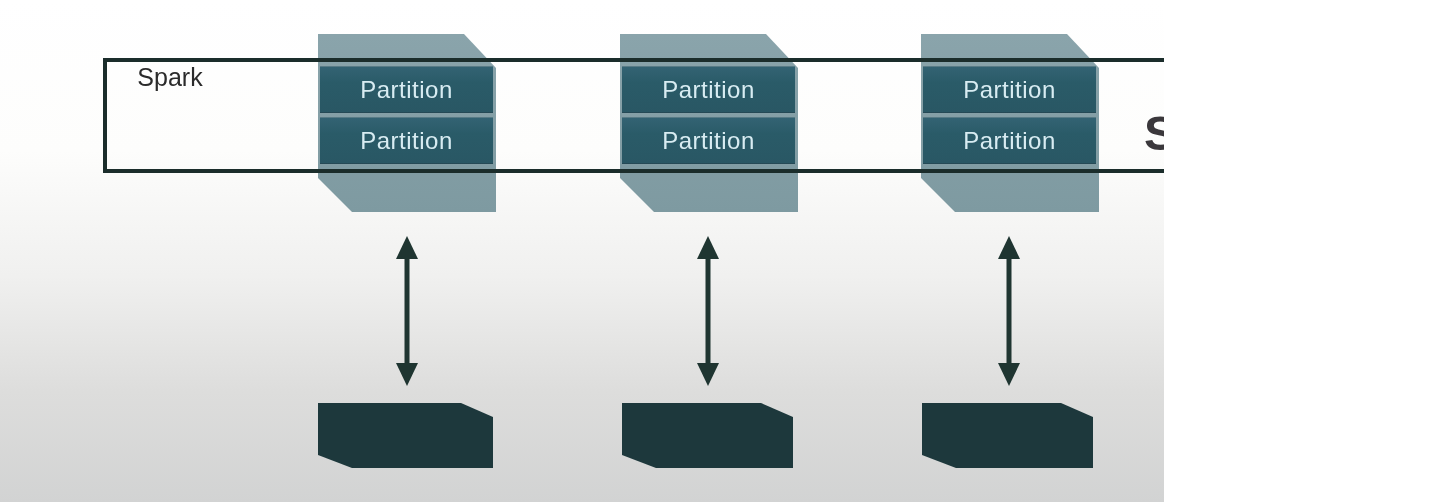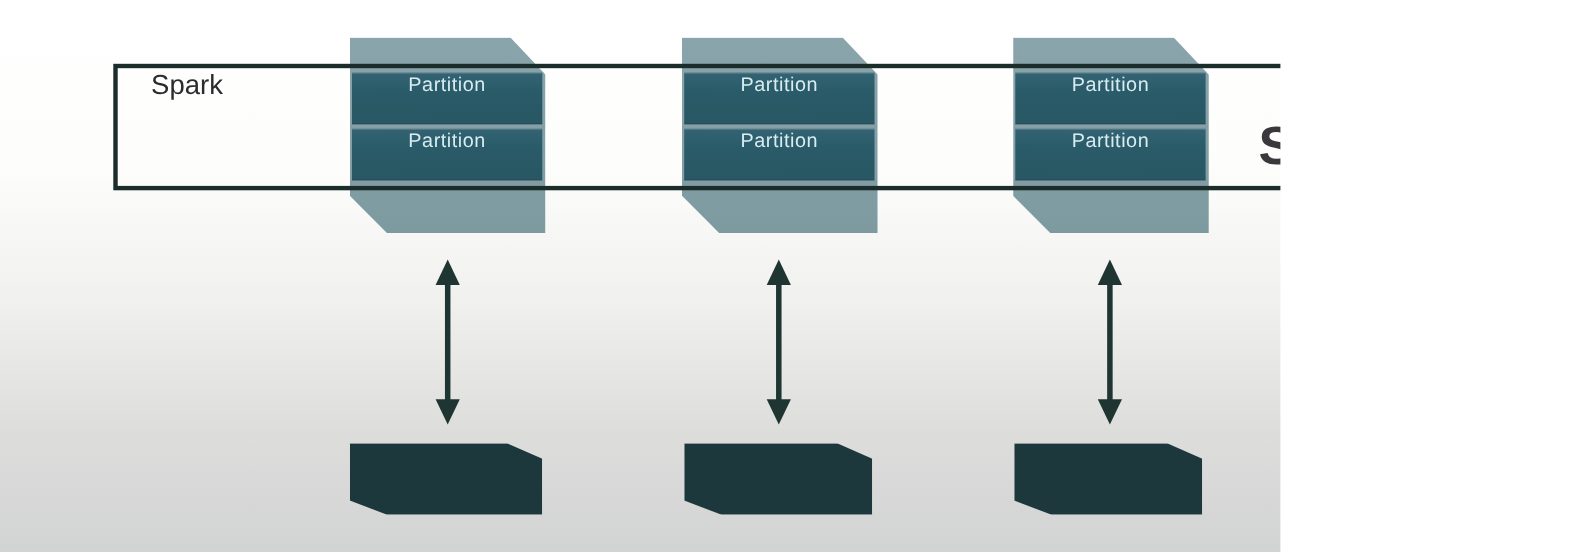--- a/index.html
+++ b/index.html
@@ -48,23 +48,23 @@
   .pgroup.g1 { left: 318px; }
   .pgroup.g2 { left: 620px; }
   .pgroup.g3 { left: 921px; }
 
   .prow {
     position: absolute;
     left: 2px; width: 173px; height: 47px;
     background: linear-gradient(180deg, #336373 0%, #2a5b68 35%, #295764 100%);
     border-top: 1px solid rgba(255,255,255,0.22);
     border-bottom: 1px solid rgba(0,0,0,0.25);
-    display: flex; align-items: flex-start; justify-content: center;
+    display: flex; align-items: center; justify-content: center;
     color: #d8ecf2;
-    font-size: 18px;
+    font-size: 24px;
     letter-spacing: 0.5px;
   }
   .prow.r1 { top: 32px; }
   .prow.r2 { top: 83px; }
 
   
   .spark-logo {
     position: absolute;
     left: 1140px; top: 72px;
     width: 168px; height: 92px;

